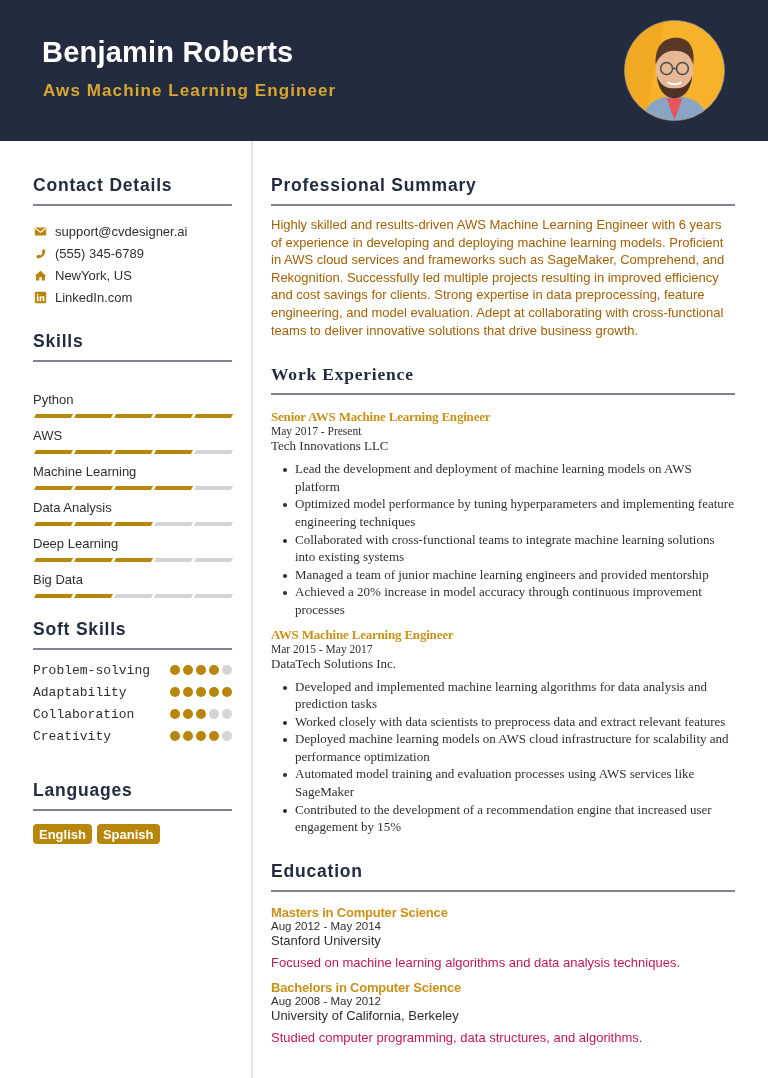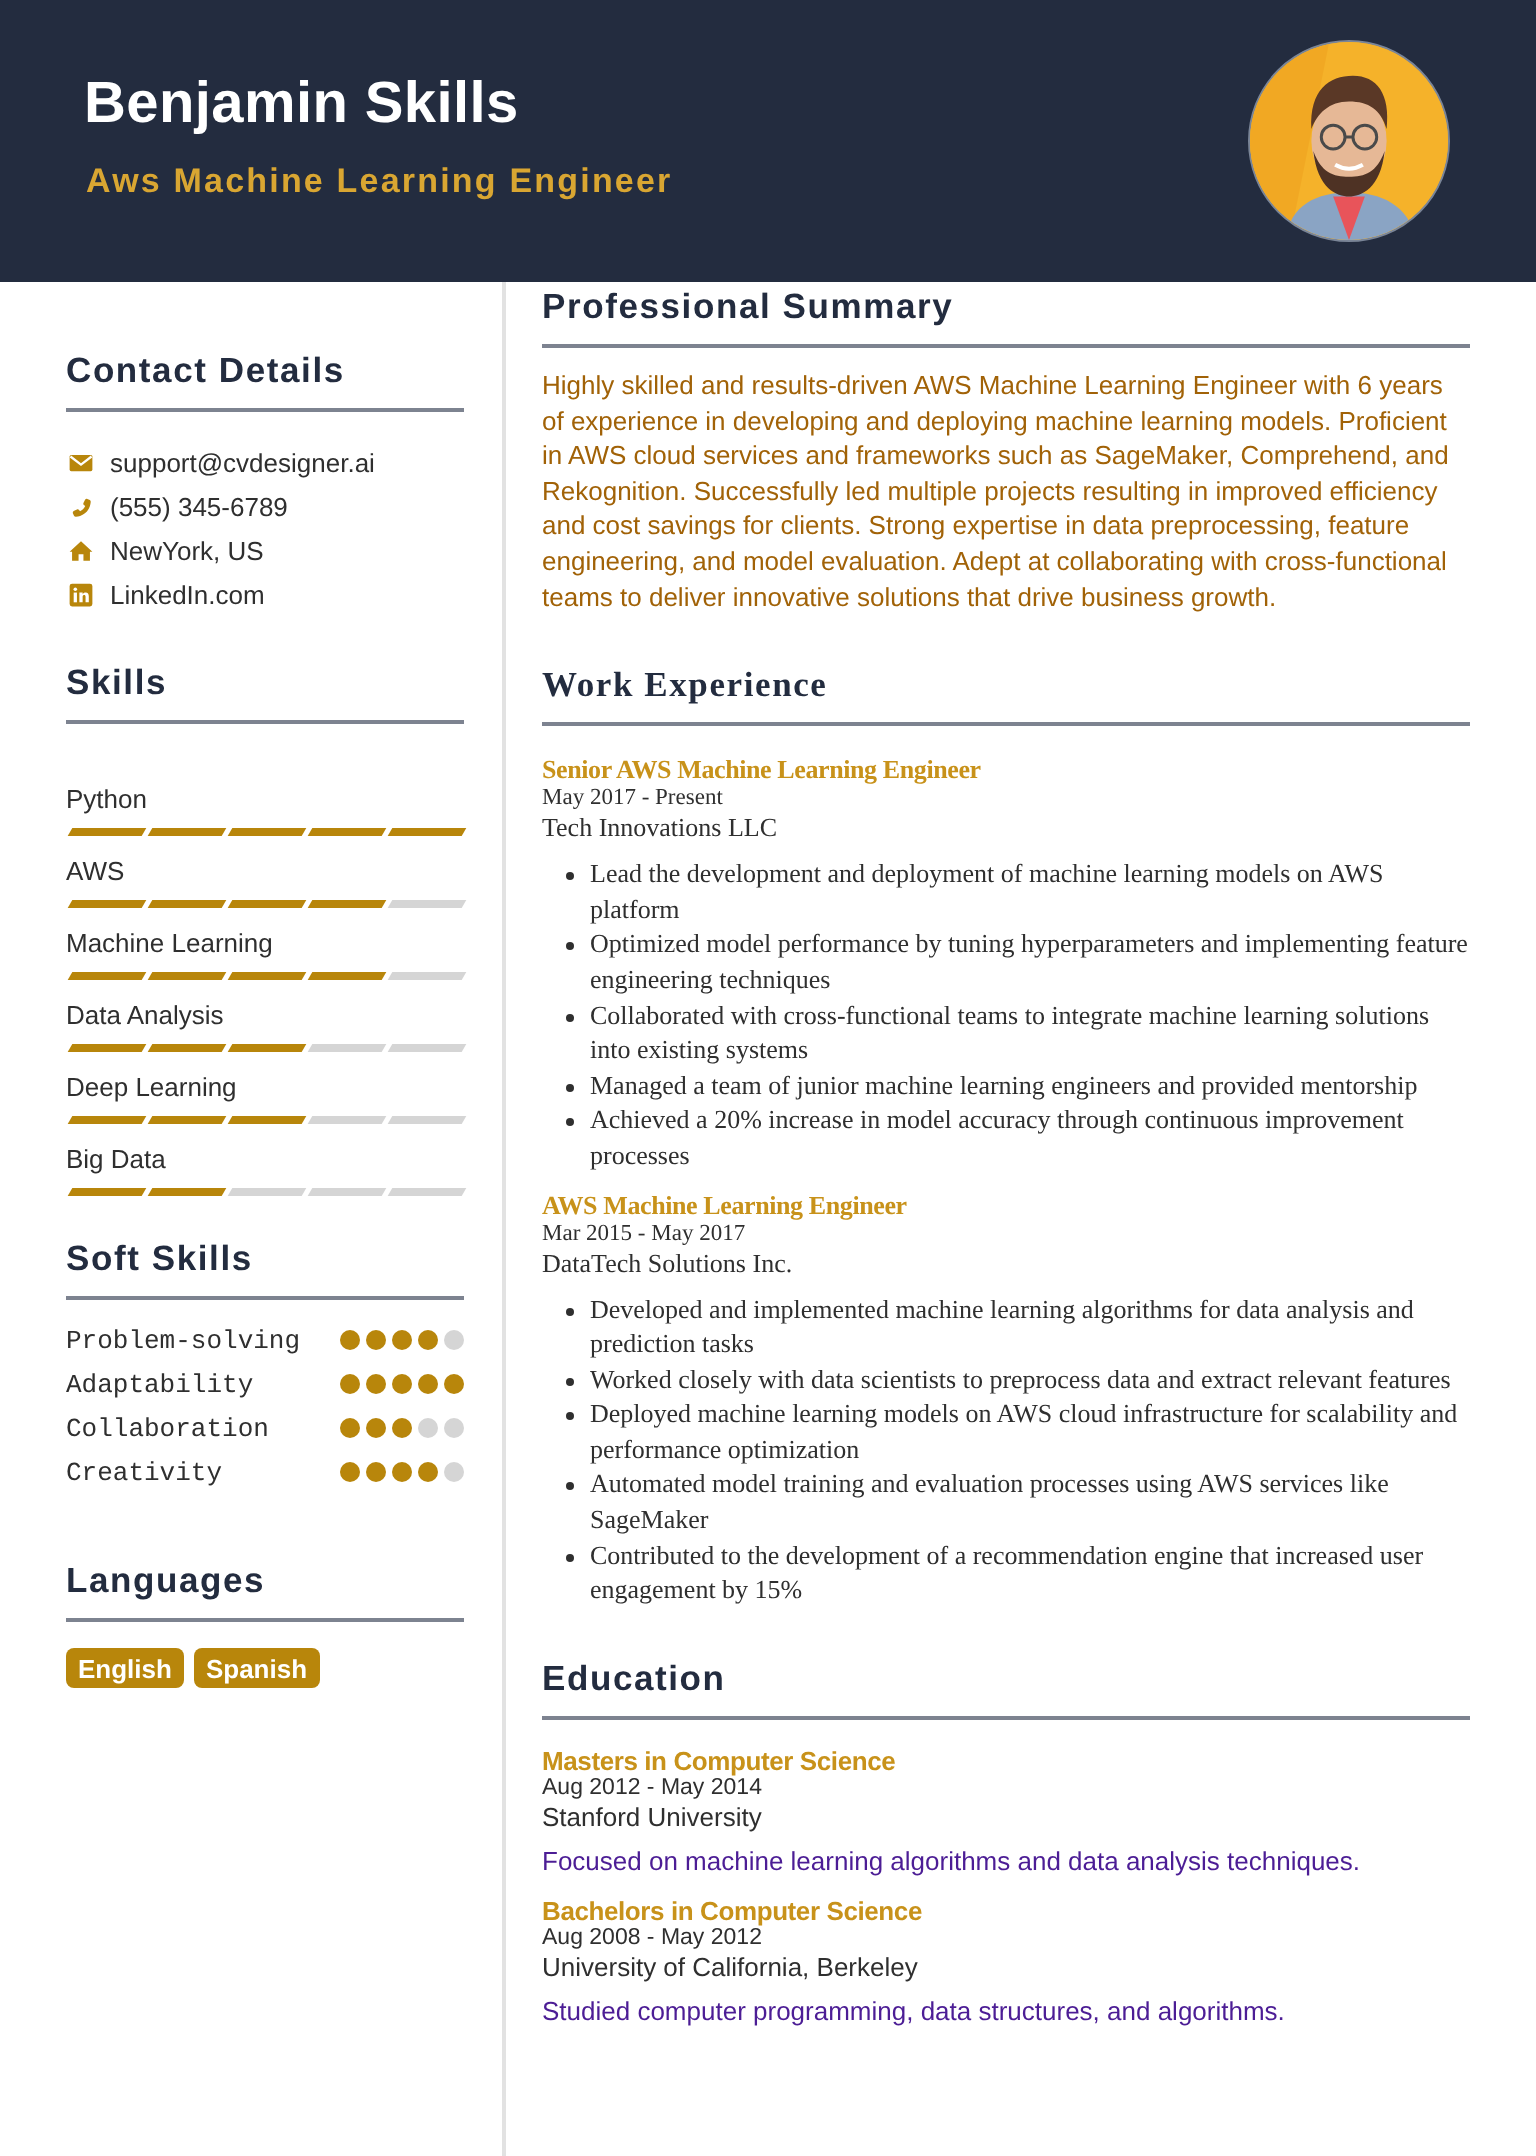--- a/index.html
+++ b/index.html
@@ -40,27 +40,27 @@
 
   .summary { font-size: 13px; line-height: 17.6px; color: #a16207; margin-top: 10px; }
 
   .entry-head { display: flex; justify-content: space-between; align-items: baseline; flex-direction: column; }
   .entry-title { font-size: 13px; font-weight: bold; color: #c8921a; letter-spacing: -0.2px; }
   .entry-date { font-size: 11.5px; color: #2f2f2f; }
   .entry-org { font-size: 13px; color: #2f2f2f; margin-top: 1px; }
   .bullets { list-style: none; margin-top: 6px; }
   .bullets li { position: relative; padding-left: 24px; font-size: 13px; line-height: 17.6px; color: #2f2f2f; }
   .bullets li::before { content: ""; position: absolute; left: 12px; top: 8px; width: 4px; height: 4px; border-radius: 50%; background: #2f2f2f; }
-  .edu-desc { font-size: 13px; color: #4c1d95; margin-top: 7px; }
+  .edu-desc { font-size: 13px; color: #be185d; margin-top: 7px; }
 </style>
 </head>
 <body>
 
 <div class="header">
-  <div class="name">Benjamin Skills</div>
+  <div class="name">Benjamin Roberts</div>
   <div class="jobtitle">Aws Machine Learning Engineer</div>
   <div class="photo">
     <svg viewBox="0 0 100 100">
       <rect width="100" height="100" fill="#f5b22a"></rect>
       <path d="M0 0 L40 0 L20 100 L0 100 Z" fill="#efa220" opacity="0.6"></path>
       <path d="M18 100 C20 82 34 76 50 76 C66 76 80 82 84 100 Z" fill="#8aa4c4"></path>
       <path d="M42 78 L50 100 L58 78 Z" fill="#e8545a"></path>
       <ellipse cx="50" cy="50" rx="19" ry="24" fill="#e6b896"></ellipse>
       <path d="M31 44 C30 24 40 17 52 17 C64 17 71 26 69 44 C66 34 60 30 50 30 C40 30 34 36 31 44 Z" fill="#5a3826"></path>
       <path d="M32 55 C34 74 44 78 50 78 C56 78 66 74 68 55 C64 66 58 68 50 68 C42 68 36 66 32 55 Z" fill="#4e3224"></path>
@@ -238,21 +238,21 @@
     <div class="sec-rule"></div>
     <div class="langs">
       <span class="lang">English</span>
       <span class="lang">Spanish</span>
     </div>
   </div>
 </div>
 
 <div class="right">
 
-  <div style="">
+  <div style="margin-top:32px;">
     <div class="sec-title">Professional Summary</div>
     <div class="sec-rule"></div>
     <p class="summary">Highly skilled and results-driven AWS Machine Learning Engineer with 6 years of experience in developing and deploying machine learning models. Proficient in AWS cloud services and frameworks such as SageMaker, Comprehend, and Rekognition. Successfully led multiple projects resulting in improved efficiency and cost savings for clients. Strong expertise in data preprocessing, feature engineering, and model evaluation. Adept at collaborating with cross-functional teams to deliver innovative solutions that drive business growth.</p>
   </div>
 
   <div style="margin-top:23px;font-family:Liberation Serif, serif;">
     <div class="sec-title">Work Experience</div>
     <div class="sec-rule"></div>
 
     <div style="margin-top:14px;">

